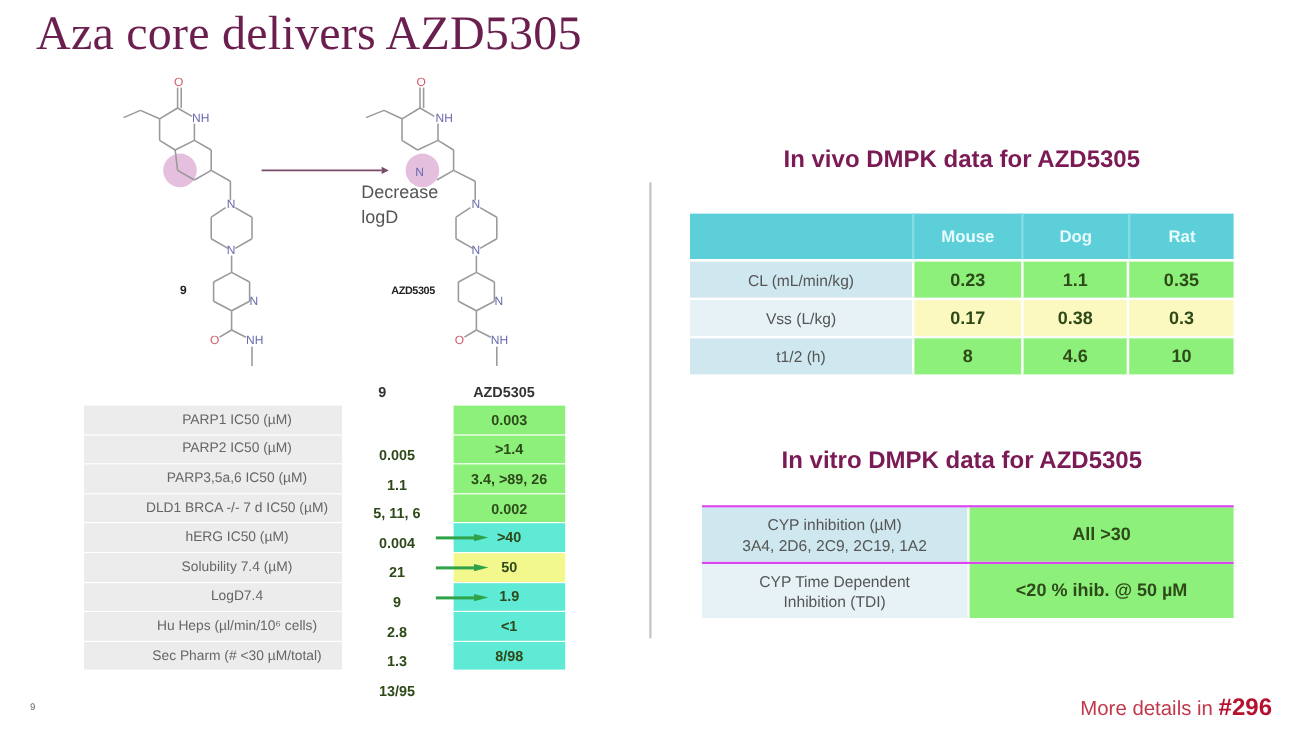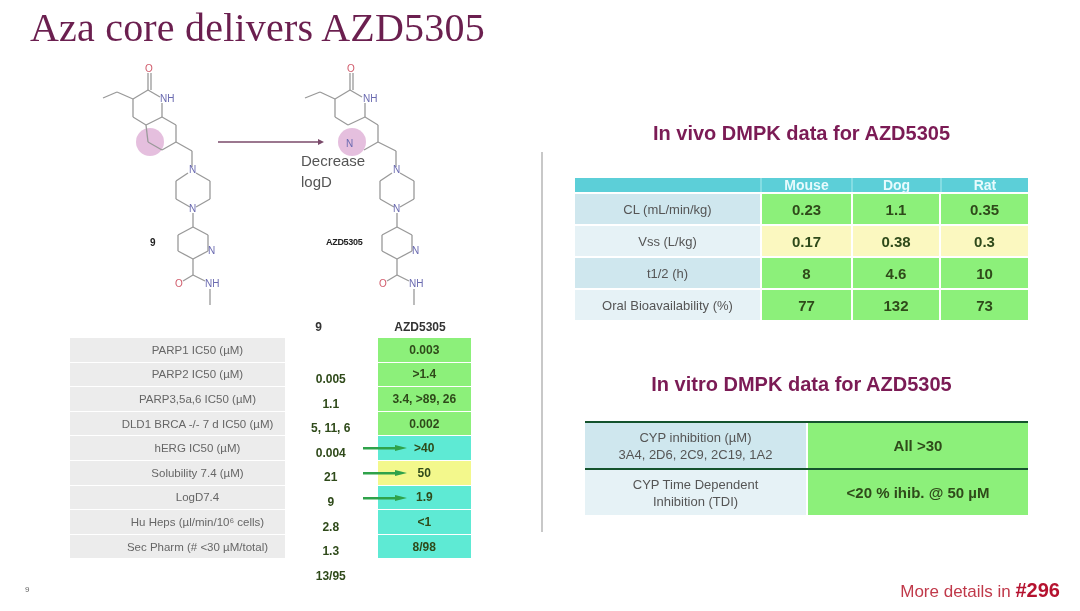--- a/index.html
+++ b/index.html
@@ -43,33 +43,33 @@
     position: absolute; left: 83px; top: 9px; width: 44px; height: 6px; z-index: 2;
   }
 
   .divider { position: absolute; left: 541px; top: 152px; width: 2px; height: 380px; background: #c8c8c8; }
 
   
   .rhead {
     position: absolute; font-size: 20px; font-weight: bold; color: #7b1b55; text-align: center;
   }
   .rtable { position: absolute; left: 575px; top: 178px; width: 453px; }
-  .rtable .th { display: flex; height: 14px; background: #5ccfd8; }
+  .rtable .th { display: flex; height: 38px; background: #5ccfd8; }
   .rtable .th .c { display: flex; align-items: center; justify-content: center; color: #e8fbfd; font-size: 14px; font-weight: bold; border-left: 2px solid #84dde3; }
   .rtable .th .c:first-child { border-left: none; }
   .rrow { display: flex; height: 32px; border-top: 2px solid #fff; }
   .rrow .lab { display: flex; align-items: center; justify-content: center; font-size: 13px; color: #555; }
   .rrow .v { display: flex; align-items: center; justify-content: center; font-size: 15px; font-weight: bold; color: #2f4a1a; border-left: 2px solid #fff; }
   .w0 { width: 185px; } .w1 { width: 91px; } .w2 { width: 88px; } .w3 { width: 89px; }
   .lab-blue { background: #cfe7ee; }
   .lab-pale { background: #e6f2f6; }
   .pyellow { background: #fbf8c0; }
 
   .vtable { position: absolute; left: 585px; top: 421px; width: 443px; }
-  .vrow { display: flex; height: 47px; border-top: 2px solid #14532d; }
+  .vrow { display: flex; height: 47px; border-top: 2px solid #d946ef; }
   .vrow .lab { width: 221px; display: flex; flex-direction: column; align-items: center; justify-content: center; font-size: 13px; color: #555; line-height: 17px; text-align: center; }
   .vrow .v { width: 222px; display: flex; align-items: center; justify-content: center; font-size: 15px; font-weight: bold; color: #2f4a1a; border-left: 2px solid #fff; }
 
   .page-num { position: absolute; left: 25px; top: 585px; font-size: 8px; color: #666; }
   .more { position: absolute; right: 20px; top: 579px; font-size: 17px; color: #c0394a; }
   .more b { font-size: 20px; font-weight: bold; color: #b5122f; }
 </style>
 </head>
 <body>
 
@@ -264,26 +264,20 @@
     <div class="v w1 pyellow">0.17</div>
     <div class="v w2 pyellow">0.38</div>
     <div class="v w3 pyellow">0.3</div>
   </div>
   <div class="rrow">
     <div class="lab w0 lab-blue">t1/2 (h)</div>
     <div class="v w1 green">8</div>
     <div class="v w2 green">4.6</div>
     <div class="v w3 green">10</div>
   </div>
-  <div class="rrow">
-    <div class="lab w0 lab-pale">Oral Bioavailability (%)</div>
-    <div class="v w1 green">77</div>
-    <div class="v w2 green">132</div>
-    <div class="v w3 green">73</div>
-  </div>
 </div>
 
 <div class="rhead" style="left:575px; top:373px; width:453px;">In vitro DMPK data for AZD5305</div>
 <div class="vtable">
   <div class="vrow">
     <div class="lab lab-blue">
       <span>CYP inhibition (µM)</span>
       <span>3A4, 2D6, 2C9, 2C19, 1A2</span>
     </div>
     <div class="v green">All &gt;30</div>

